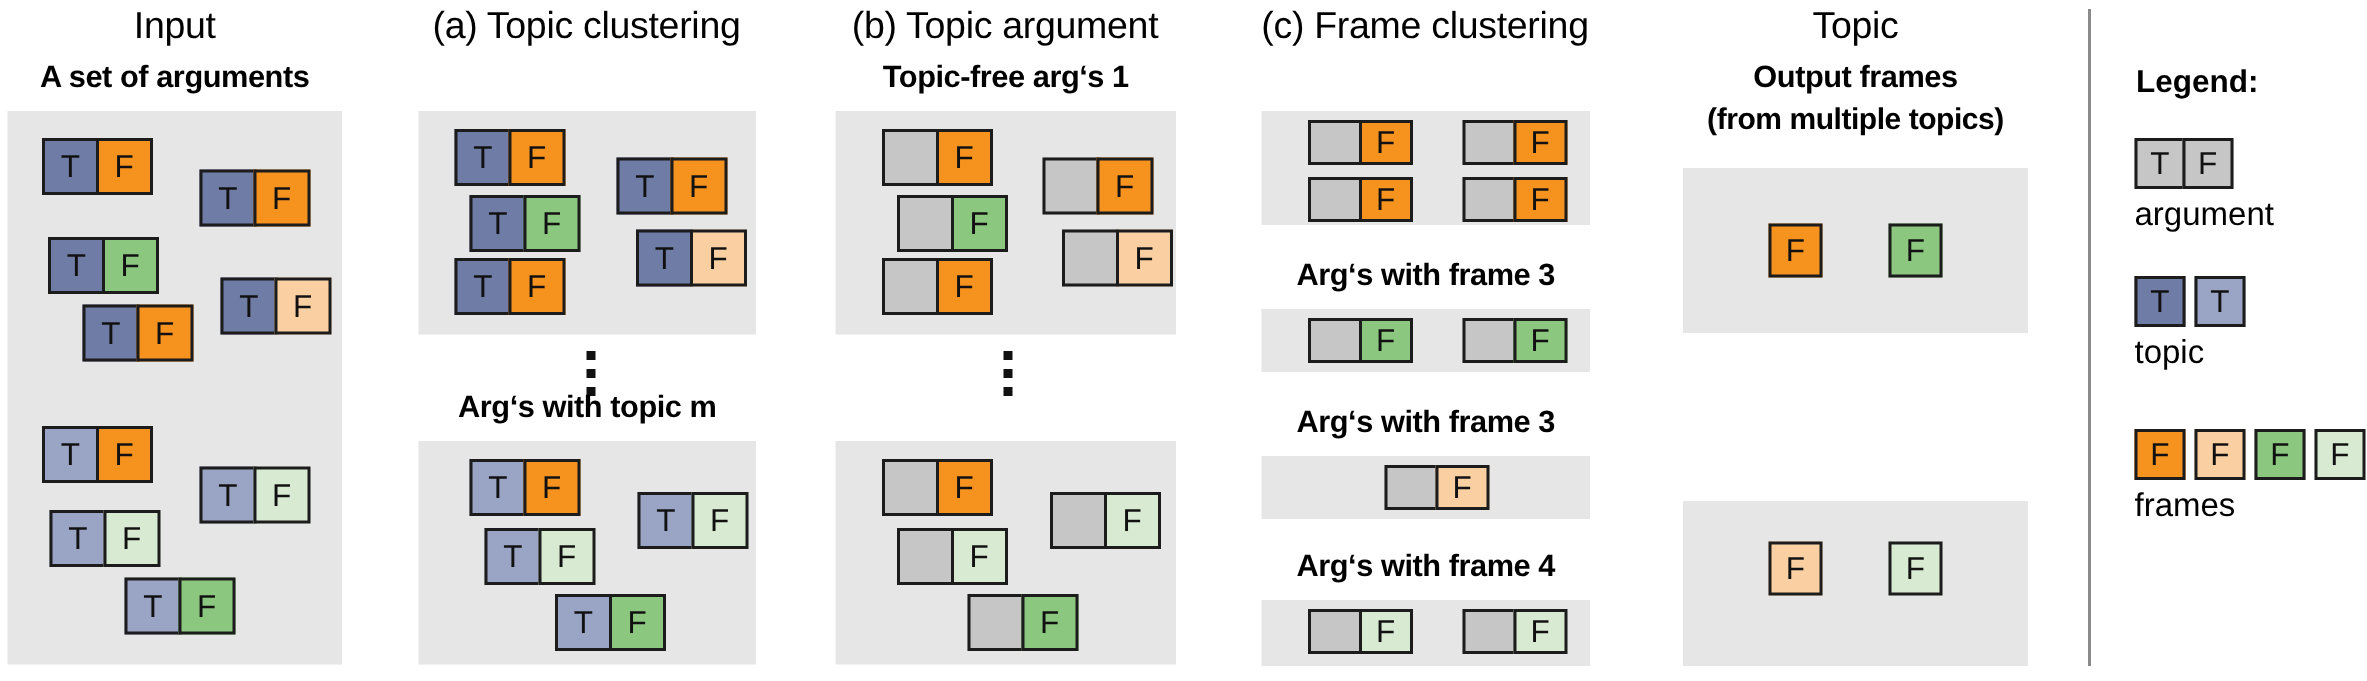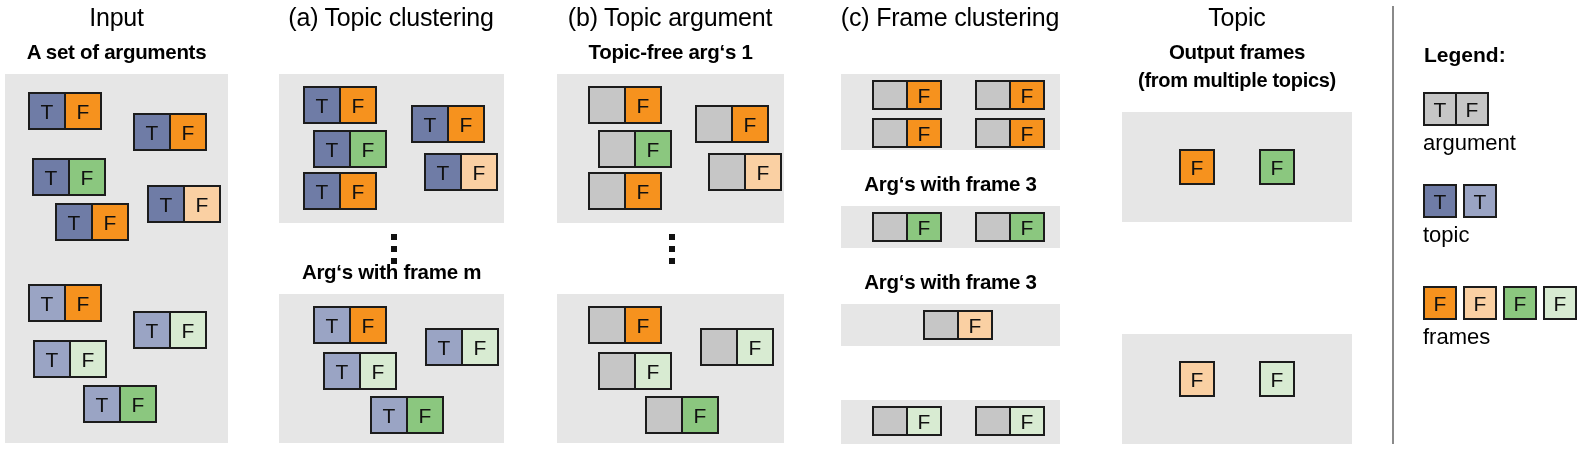--- a/index.html
+++ b/index.html
@@ -136,21 +136,21 @@
     <div class="cell c-topicA" style="width:38px;height:38px;">T</div>
     <div class="cell c-frame2" style="width:38px;height:38px;">F</div>
   </div>
 
   <div class="vdots" style="left:388px;top:234px;width:12px;">
     <i></i>
       <i></i>
       <i></i>
   </div>
 
-  <div class="sub-title" style="left:279px;top:260px;width:225px;">Arg‘s with frame m</div>
+  <div class="sub-title" style="left:279px;top:260px;width:225px;">Arg‘s with topic m</div>
   <div class="panel" style="left:279px;top:294px;width:225px;height:149px;"></div>
 
   <div class="arg" style="left:313px;top:306px;">
     <div class="cell c-topicB" style="width:38px;height:38px;">T</div>
     <div class="cell c-frame1" style="width:38px;height:38px;">F</div>
   </div>
   <div class="arg" style="left:323px;top:352px;">
     <div class="cell c-topicB" style="width:38px;height:38px;">T</div>
     <div class="cell c-frame4" style="width:38px;height:38px;">F</div>
   </div>
@@ -241,20 +241,21 @@
     <div class="cell c-frame3" style="width:36px;height:30px;">F</div>
   </div>
 
   <div class="sub-title" style="left:841px;top:270px;width:219px;">Arg‘s with frame 3</div>
   <div class="panel" style="left:841px;top:304px;width:219px;height:42px;"></div>
   <div class="arg" style="left:923px;top:310px;">
     <div class="cell c-grey" style="width:36px;height:30px;"></div>
     <div class="cell c-frame2" style="width:36px;height:30px;">F</div>
   </div>
 
+  <div class="sub-title" style="left:841px;top:366px;width:219px;">Arg‘s with frame 4</div>
   <div class="panel" style="left:841px;top:400px;width:219px;height:44px;"></div>
   <div class="arg" style="left:872px;top:406px;">
     <div class="cell c-grey" style="width:36px;height:30px;"></div>
     <div class="cell c-frame4" style="width:36px;height:30px;">F</div>
   </div>
   <div class="arg" style="left:975px;top:406px;">
     <div class="cell c-grey" style="width:36px;height:30px;"></div>
     <div class="cell c-frame4" style="width:36px;height:30px;">F</div>
   </div>
 

